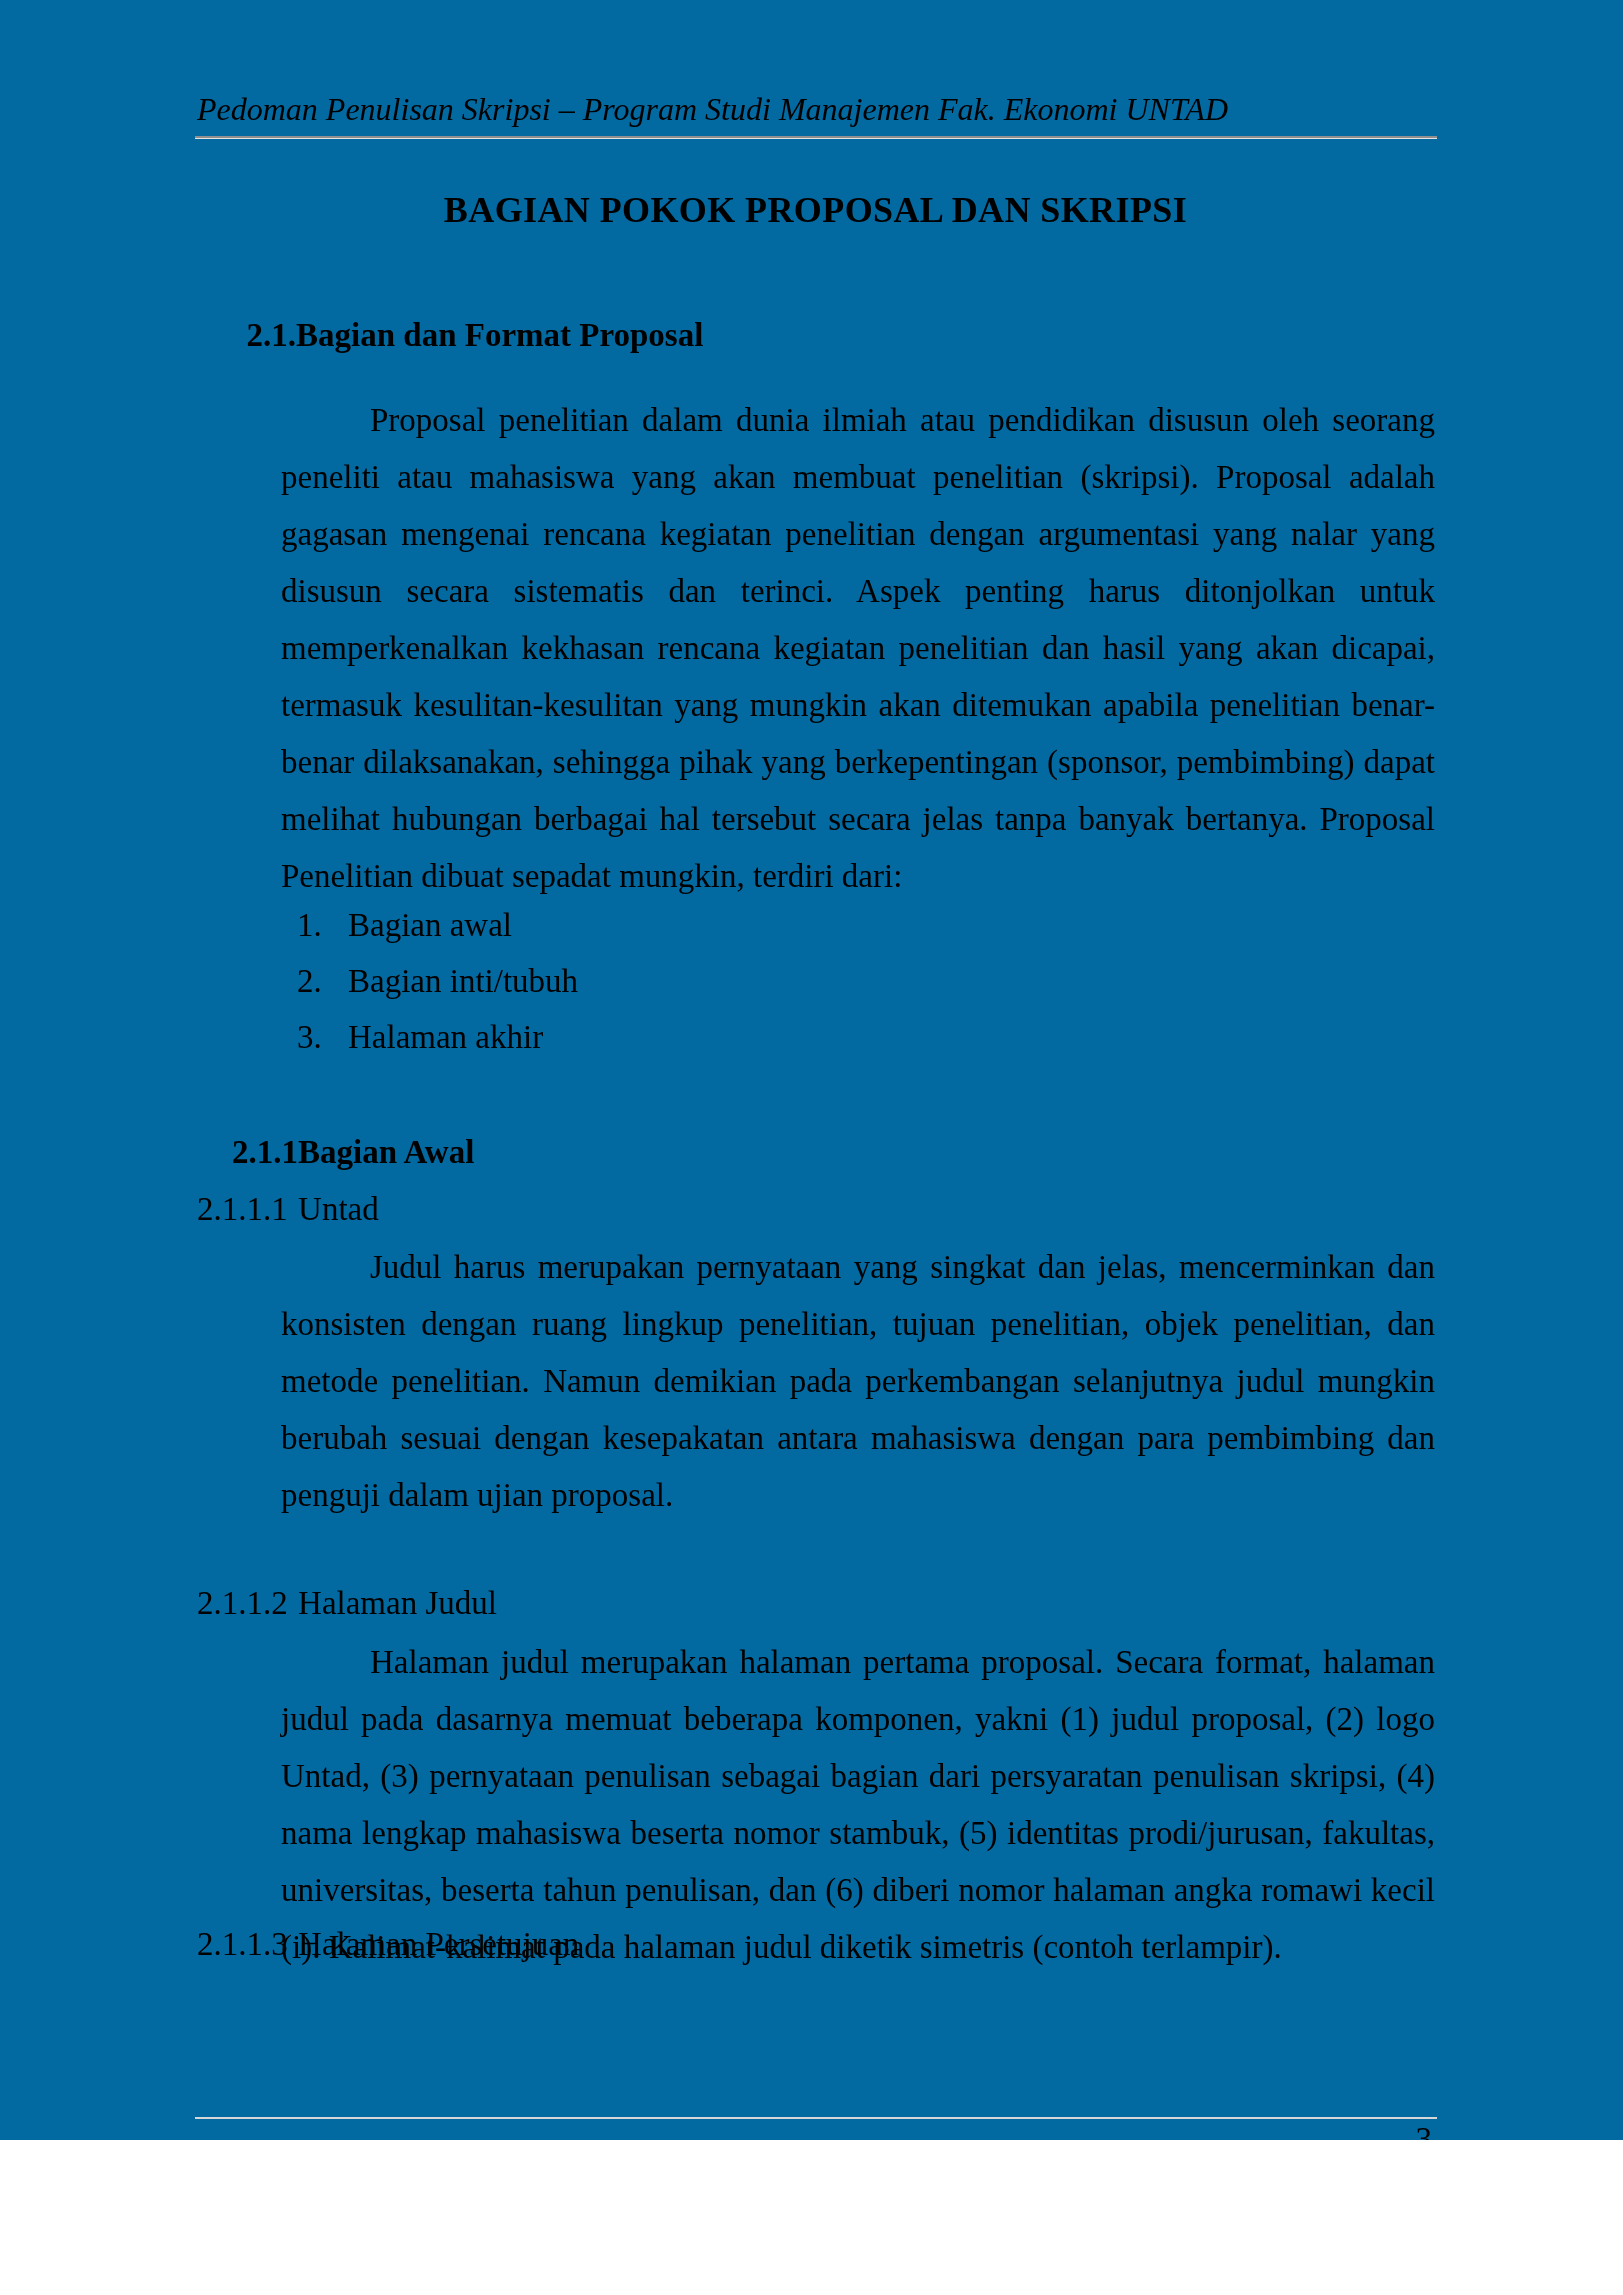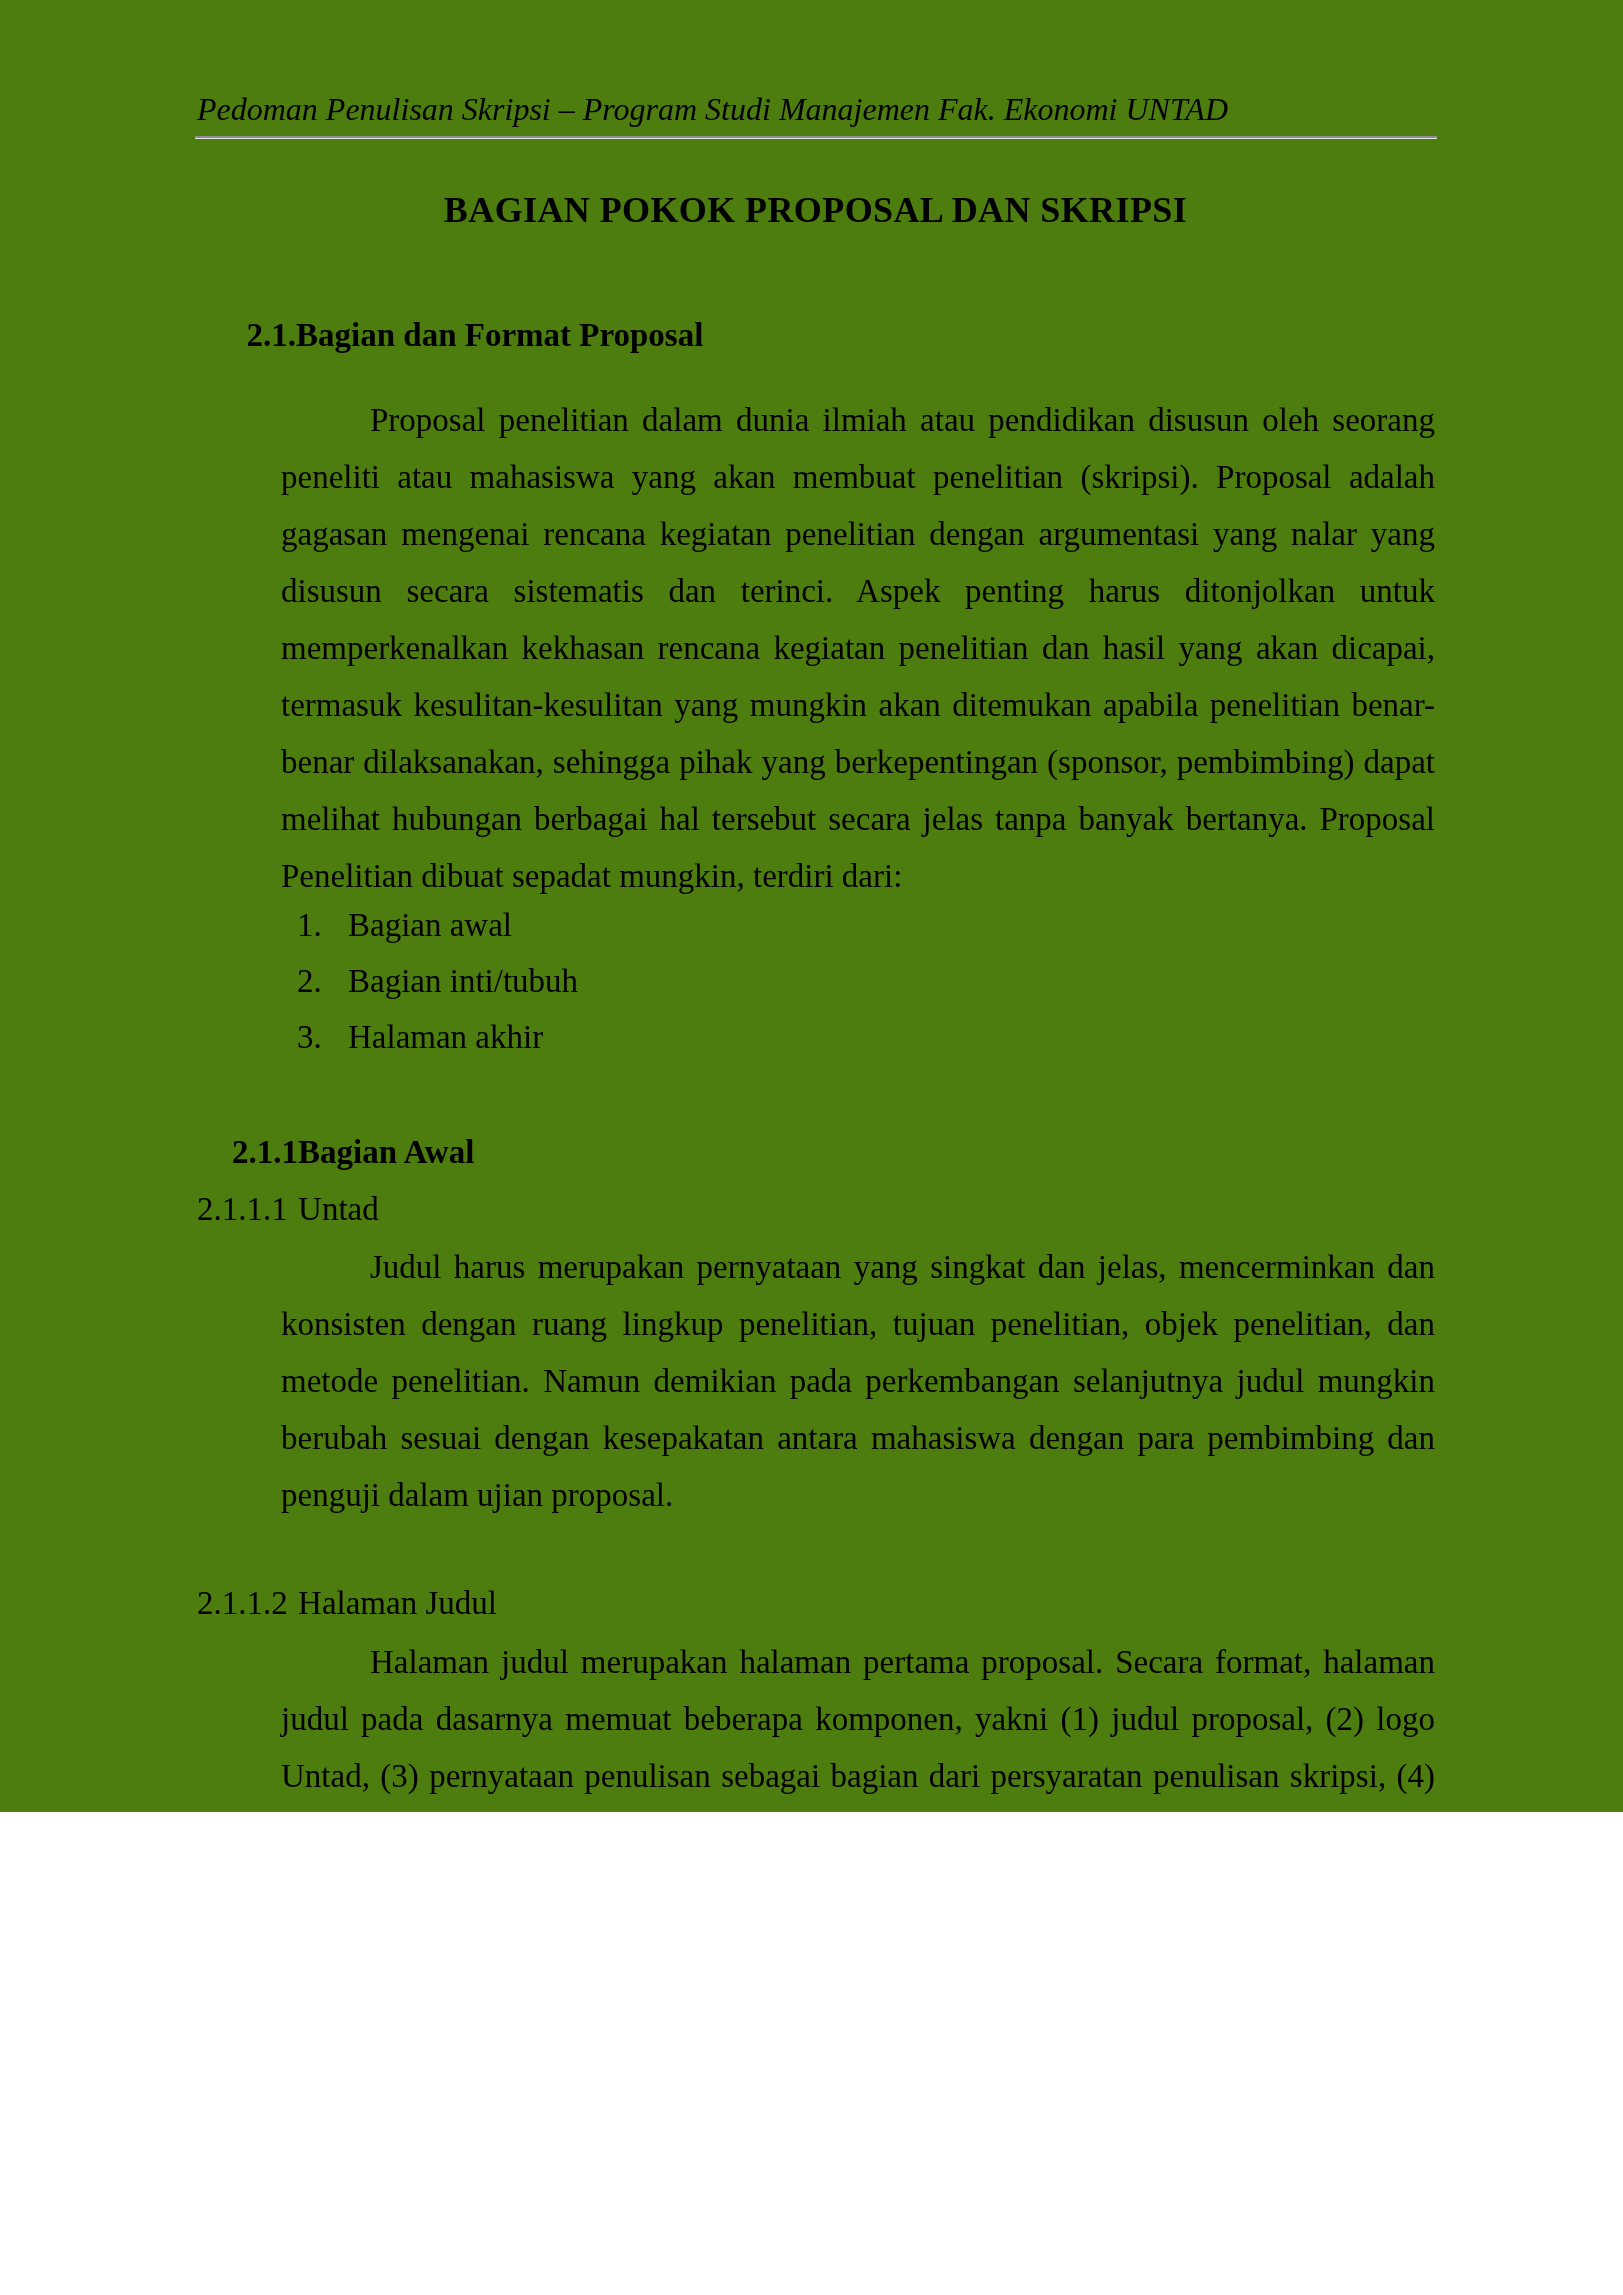--- a/index.html
+++ b/index.html
@@ -3,22 +3,22 @@
 <meta charset="utf-8">
 <style>
   html, body {
     margin: 0;
     padding: 0;
     background: #ffffff;
   }
   .page {
     position: relative;
     width: 1624px;
-    height: 1812px;
-    background: #4d7c0f;
+    height: 2140px;
+    background: #0369a1;
     color: #000000;
     font-family: "Liberation Serif", "DejaVu Serif", serif;
     overflow: hidden;
   }
 
   
   .running-header {
     position: absolute;
     left: 197px;
     top: 90px;

